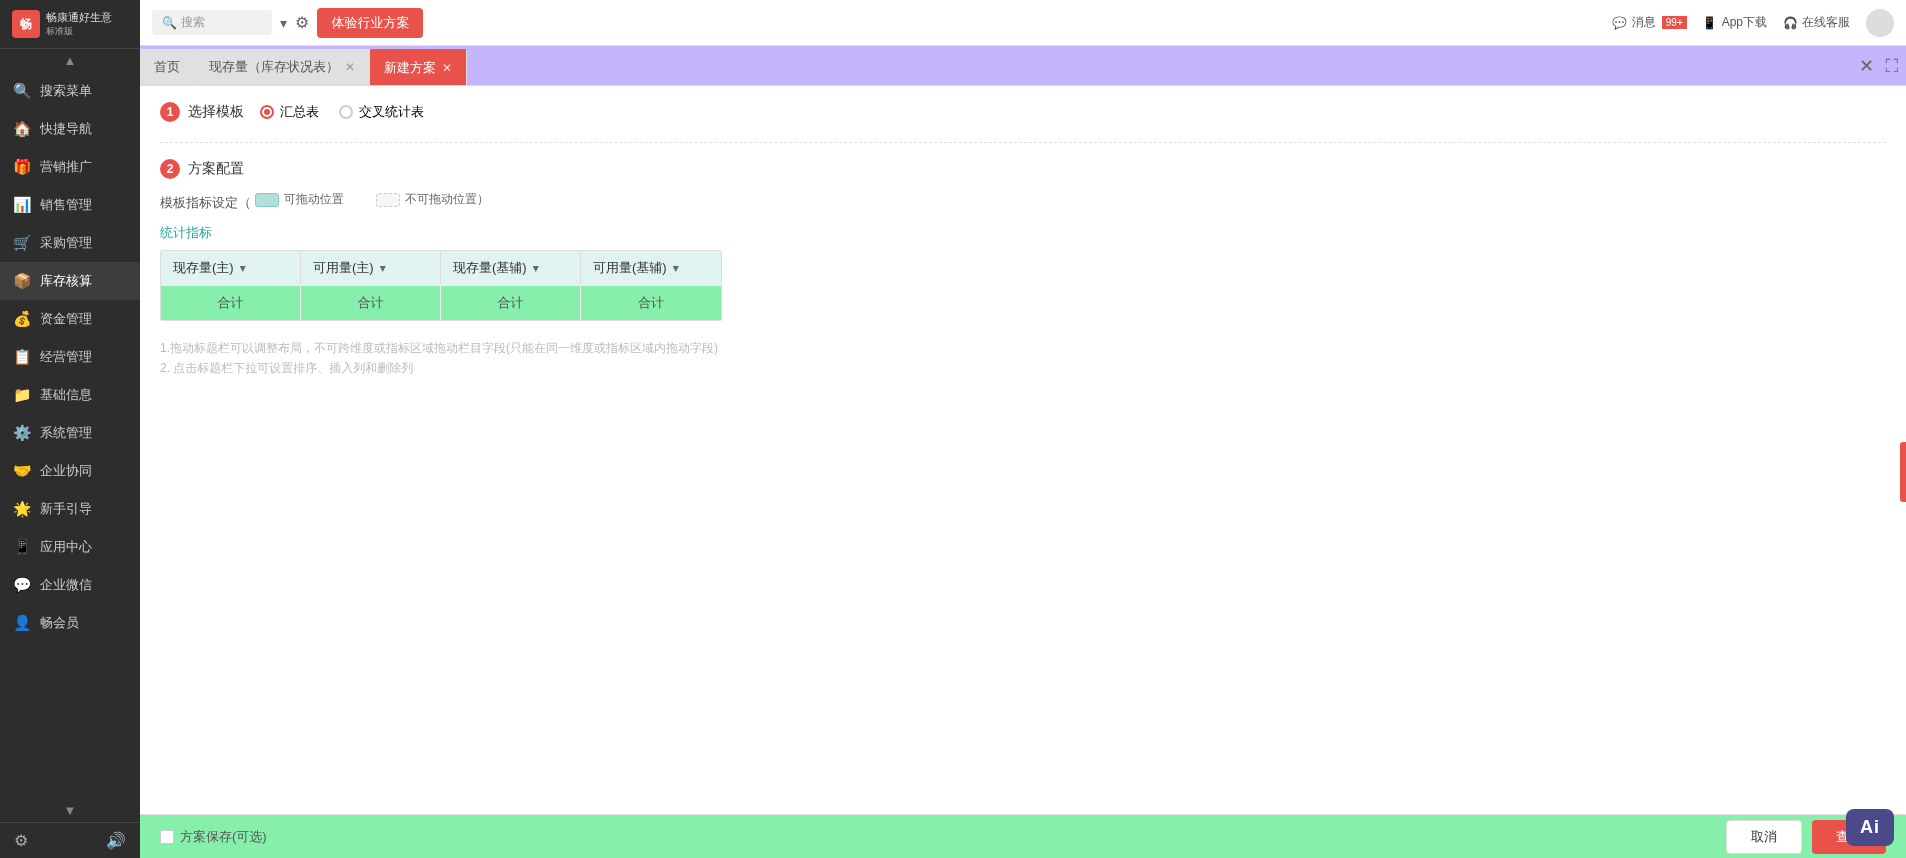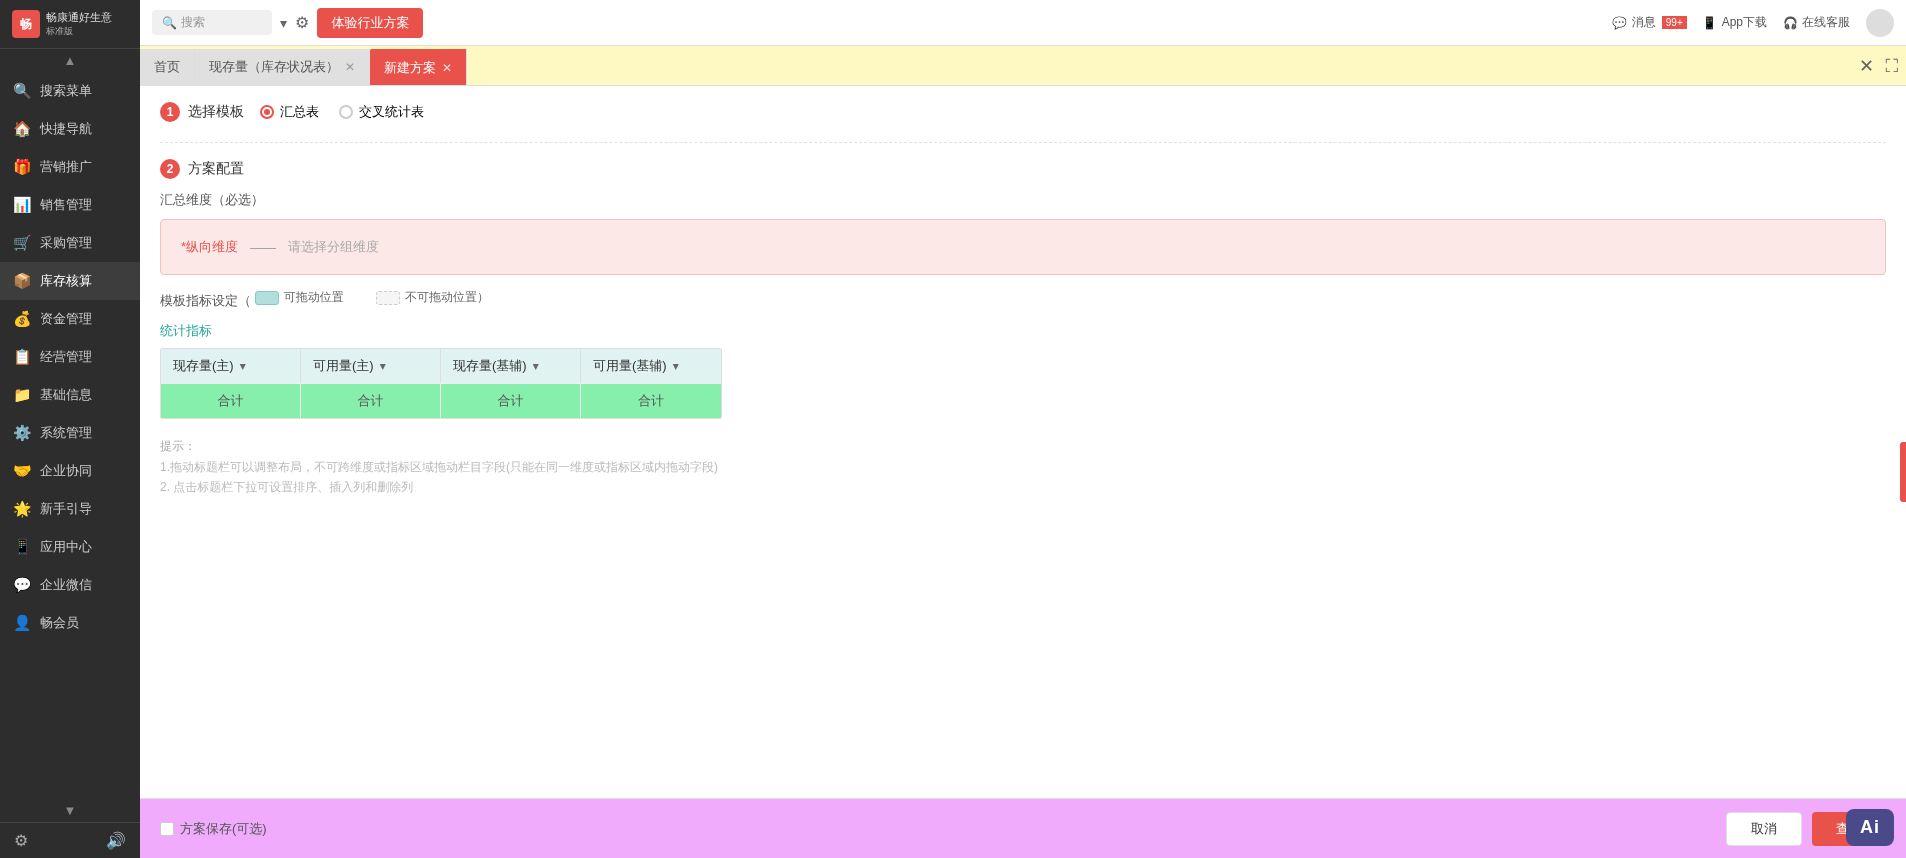--- a/index.html
+++ b/index.html
@@ -83,21 +83,21 @@
       background: #e8524a; color: white;
       font-size: 10px; border-radius: 0;
       padding: 1px 4px; margin-left: 2px;
     }
     .topbar-app, .topbar-service { display: flex; align-items: center; gap: 4px; color: #555; font-size: 12px; cursor: pointer; }
     .topbar-avatar { width: 28px; height: 28px; border-radius: 14px; background: #ddd; }
 
     
     .tabs-bar {
       height: 40px;
-      background: #fef9c3;
+      background: #c4b5fd;
       display: flex; align-items: flex-end;
       padding: 0 0 0 0;
       border-bottom: 1px solid #ddd;
       position: relative;
     }
     .tab {
       height: 36px; display: flex; align-items: center;
       padding: 0 14px;
       font-size: 13px; color: #555;
       cursor: pointer;
@@ -209,22 +209,22 @@
     .stats-cell:last-child { border-right: none; }
 
     
     .tips-section { margin-top: 16px; }
     .tips-title { font-size: 12px; color: #aaa; margin-bottom: 4px; }
     .tip-item { font-size: 12px; color: #bbb; margin-bottom: 3px; }
 
     
     .bottom-bar {
       position: absolute; bottom: 0; left: 0; right: 0;
-      height: 60px;
-      background: #f0abfc;
+      height: 44px;
+      background: #86efac;
       border-top: 1px solid #e0e0e0;
       display: flex; align-items: center;
       padding: 0 20px;
       gap: 12px;
     }
     .save-checkbox { display: flex; align-items: center; gap: 6px; font-size: 13px; color: #555; cursor: pointer; }
     .checkbox-box {
       width: 14px; height: 14px;
       border: 1px solid #ccc; border-radius: 2px;
       background: #fff;
@@ -404,26 +404,20 @@
       </div>
 
       <hr class="section-divider">
 
       <div class="section">
         <div class="section-header">
           <div class="step-badge">2</div>
           <span class="section-title">方案配置</span>
         </div>
 
-        <div class="config-label">汇总维度（必选）</div>
-        <div class="dimension-row">
-          <span class="dimension-required">*纵向维度</span>
-          <span class="dimension-line">——</span>
-          <span class="dimension-placeholder">请选择分组维度</span>
-        </div>
 
         <div class="indicator-label">
           <span>模板指标设定（</span>
           <span class="legend-item" style="display:inline-flex; align-items:center; gap:5px;">
             <span class="legend-box draggable"></span>
             <span>可拖动位置</span>
           </span>
           <span style="margin-left:12px;">　</span>
           <span class="legend-item" style="display:inline-flex; align-items:center; gap:5px;">
             <span class="legend-box not-draggable"></span>
@@ -455,21 +449,20 @@
             <div class="stats-table-row">
               <div class="stats-cell">合计</div>
               <div class="stats-cell">合计</div>
               <div class="stats-cell">合计</div>
               <div class="stats-cell">合计</div>
             </div>
           </div>
         </div>
 
         <div class="tips-section">
-          <div class="tips-title">提示：</div>
           <div class="tip-item">1.拖动标题栏可以调整布局，不可跨维度或指标区域拖动栏目字段(只能在同一维度或指标区域内拖动字段)</div>
           <div class="tip-item">2. 点击标题栏下拉可设置排序、插入列和删除列</div>
         </div>
       </div>
 
       <div class="bottom-bar">
         <label class="save-checkbox">
           <div class="checkbox-box"></div>
           <span>方案保存(可选)</span>
         </label>

